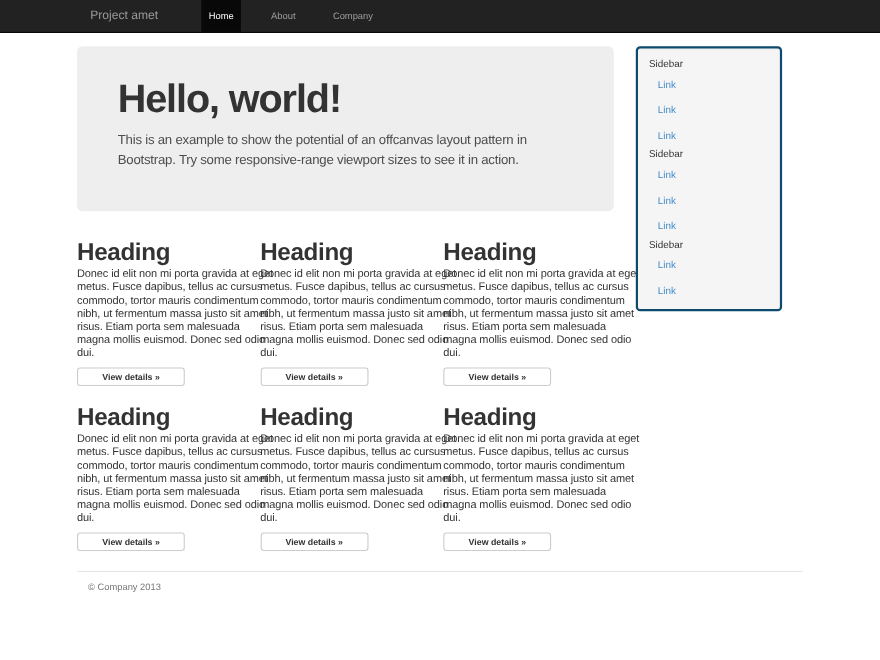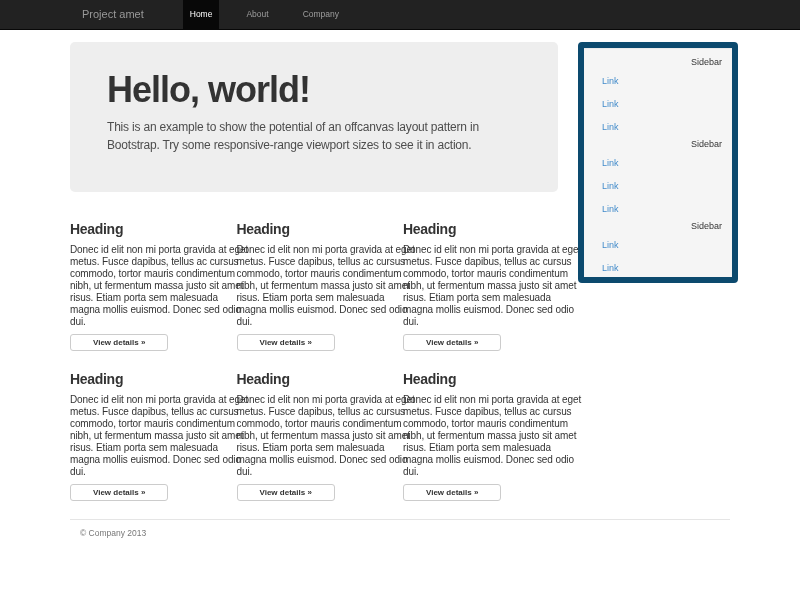--- a/index.html
+++ b/index.html
@@ -44,41 +44,40 @@
   .jumbotron p {
     margin: 9px 0 0; font-size: 12px; line-height: 17.5px;
     letter-spacing: -0.2px; color: #4d4d4d; white-space: pre;
   }
 
   
   .cards-row { display: flex; justify-content: space-between; margin-top: 27px; }
   .cards-row.second { margin-top: 18px; }
   .card { width: 155px; }
   .card h2 {
-    margin: 0; font-size: 14px; line-height: 20px;
+    margin: 0; font-size: 22px; line-height: 20px;
     font-weight: bold; letter-spacing: -0.3px; color: #333;
   }
   .card p {
     margin: 5px 0 0; font-size: 10px; line-height: 12px;
     letter-spacing: -0.1px; color: #333; white-space: pre;
   }
   .btn {
     display: inline-block; margin-top: 6px; padding: 2px 22px;
     font-size: 8px; font-weight: bold; line-height: 11px; color: #333;
     background: #fff; border: 1px solid #ccc; border-radius: 3px;
     text-decoration: none; white-space: nowrap;
   }
 
   
   .well {
-    margin-top: 12px; width: 160px; height: 241px;
-    background: #f5f5f5; border: 6px solid #0c4a6e; border-radius: 4px;
+    margin-top: 12px; width: 133px; height: 241px;
+    background: #f5f5f5; border: 2px solid #0c4a6e; border-radius: 4px;
     padding: 8px 10px;
     box-shadow: inset 0 1px 1px rgba(0,0,0,0.05);
-    text-align: right;
   }
   .sb-heading {
     font-size: 9px; color: #333; height: 13px; line-height: 13px;
     margin: 0; font-weight: normal;
   }
   .sb-link {
     display: flex; align-items: center; height: 23px; padding-left: 8px;
     font-size: 9px; color: #428bca; text-decoration: none;
   }
 

